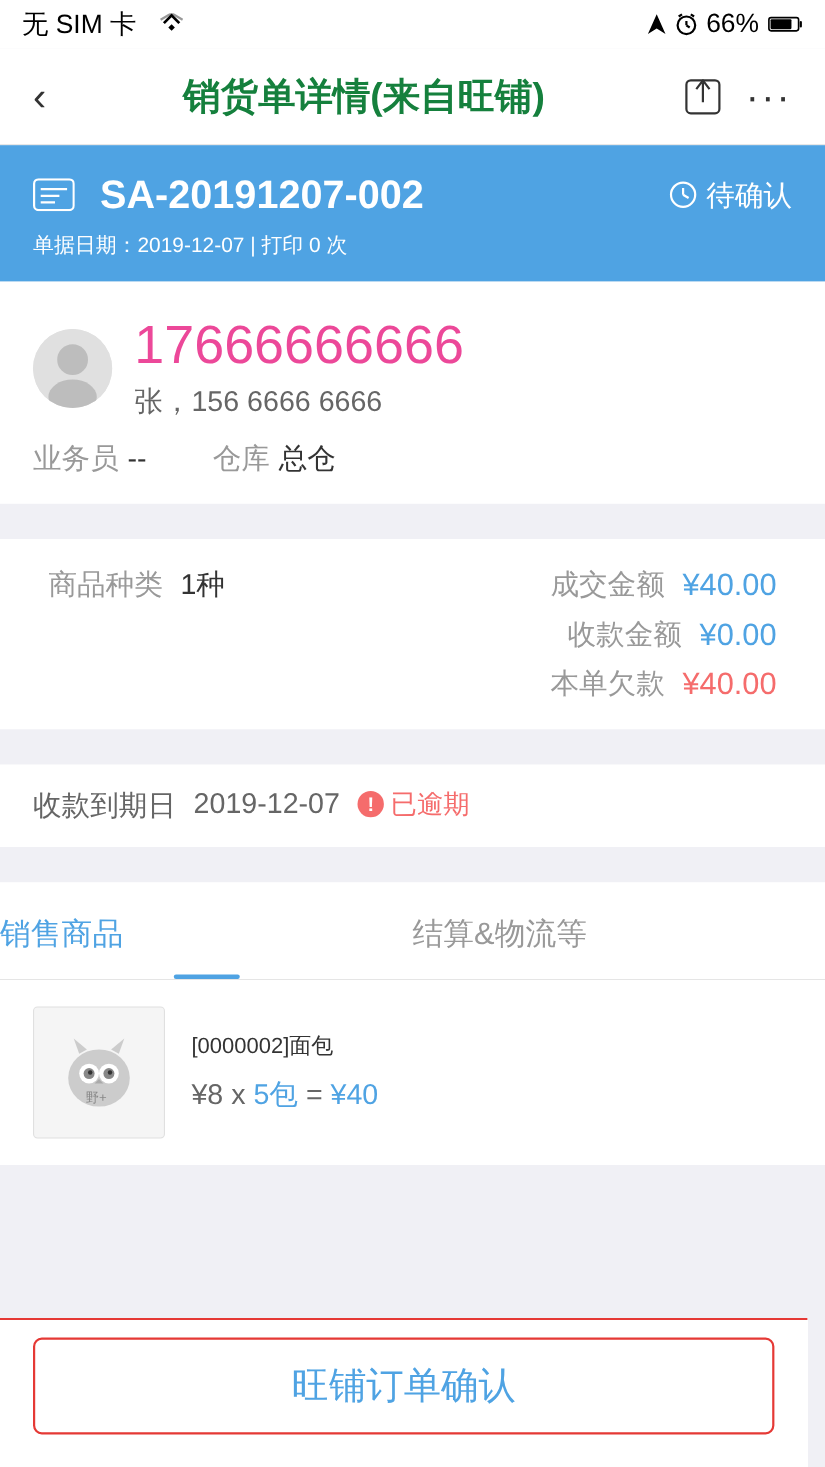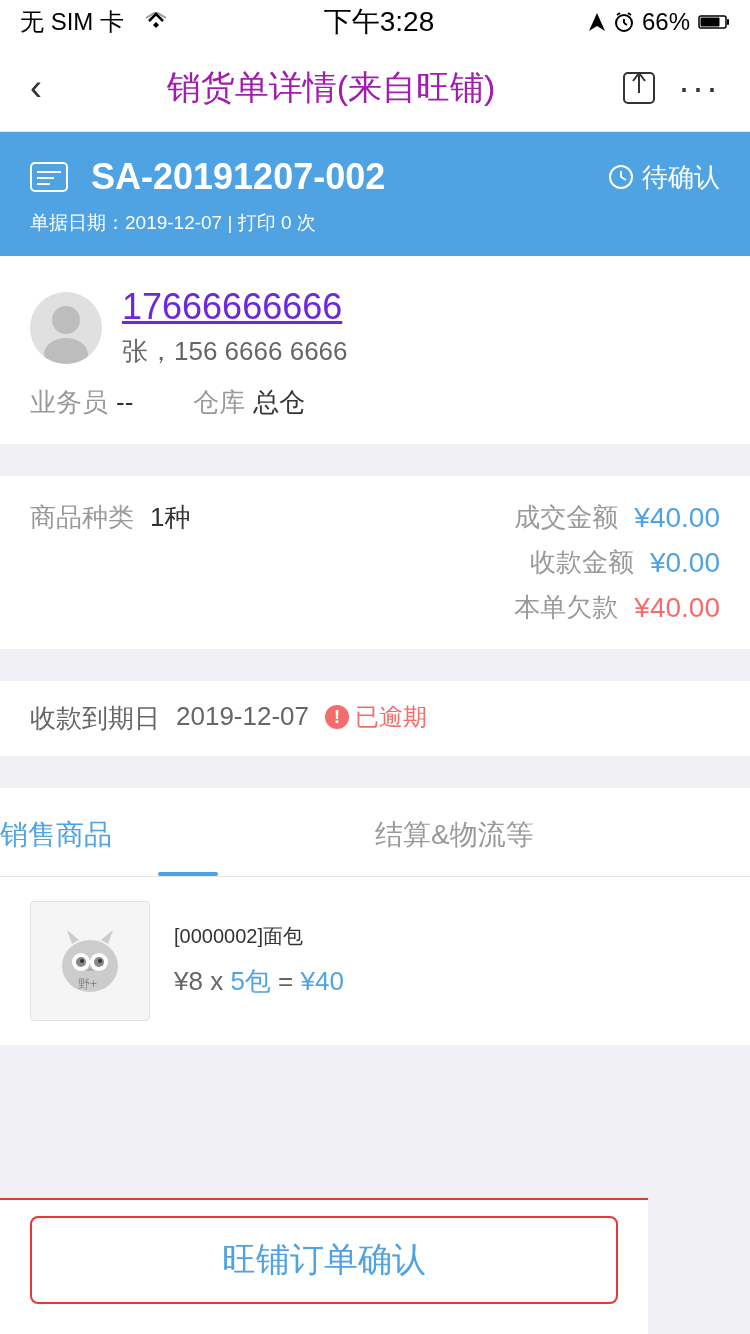--- a/index.html
+++ b/index.html
@@ -35,22 +35,22 @@
       height: 88px;
       background: #fff;
       display: flex;
       align-items: center;
       justify-content: space-between;
       padding: 0 30px;
       border-bottom: 1px solid #e5e5e5;
     }
     .nav-title {
       font-size: 34px;
-      font-weight: 400;
-      color: #a21caf;
+      font-weight: 700;
+      color: #15803d;
       text-align: right;
     }
     .nav-left, .nav-right {
       display: flex;
       align-items: center;
       gap: 20px;
     }
     .back-btn {
       font-size: 36px;
       color: #333;
@@ -106,25 +106,24 @@
       height: 72px;
       border-radius: 50%;
       background: #e0e0e0;
       display: flex;
       align-items: center;
       justify-content: center;
       overflow: hidden;
     }
     .customer-info { flex: 1; }
     .customer-phone {
-      font-size: 36px;
+      font-size: 49px;
       font-weight: 500;
-      color: #6d28d9;
+      color: #ec4899;
       margin-bottom: 6px;
-      text-decoration: underline;
     }
     .customer-name {
       font-size: 26px;
       color: #666;
     }
     .meta-row {
       display: flex;
       align-items: flex-start;
       font-size: 26px;
       color: #666;
@@ -135,21 +134,21 @@
       align-items: center;
       gap: 8px;
       margin-right: 60px;
     }
     .meta-label { color: #999; }
     .meta-value { color: #333; }
 
     
     .summary-section {
       background: #fff;
-      padding: 24px 30px;
+      padding: 24px 44px;
       margin-bottom: 16px;
     }
     .summary-row {
       display: flex;
       align-items: flex-start;
       justify-content: space-between;
     }
     .summary-left {
       display: flex;
       align-items: center;
@@ -278,21 +277,21 @@
     .content-area {
       min-height: 200px;
       background: #f0f0f5;
     }
 
     
     .bottom-bar {
       position: fixed;
       bottom: 0;
       left: 0;
-      width: 648px;
+      width: 734px;
       padding: 16px 30px 30px;
       background: #fff;
       border-top: 2px solid #e53935;
     }
     .confirm-btn {
       width: 100%;
       height: 88px;
       border: 2px solid #e53935;
       background: #fff;
       color: #4fa3e3;
@@ -315,21 +314,20 @@
 
 <div class="status-bar">
   <div class="status-left">
     <span>无 SIM 卡</span>
     <svg width="28" height="20" viewBox="0 0 28 20">
       <path d="M14 16l3-3-3-3-3 3 3 3z" fill="#000"></path>
       <path d="M7 9l7-7 7 7" fill="none" stroke="#000" stroke-width="2.5"></path>
       <path d="M4 6l10-6 10 6" fill="none" stroke="#000" stroke-width="2" opacity="0.4"></path>
     </svg>
   </div>
-  <div class="status-center">下午3:28</div>
   <div class="status-right">
     <svg width="18" height="22" viewBox="0 0 18 22">
       <polygon points="9,2 17,20 9,15 1,20" fill="#000"></polygon>
     </svg>
     <svg width="20" height="22" viewBox="0 0 20 22">
       <circle cx="10" cy="12" r="8" fill="none" stroke="#000" stroke-width="2"></circle>
       <line x1="10" y1="8" x2="10" y2="12" stroke="#000" stroke-width="2"></line>
       <line x1="10" y1="12" x2="13" y2="14" stroke="#000" stroke-width="2"></line>
       <line x1="3" y1="4" x2="6" y2="2" stroke="#000" stroke-width="2"></line>
       <line x1="17" y1="4" x2="14" y2="2" stroke="#000" stroke-width="2"></line>

